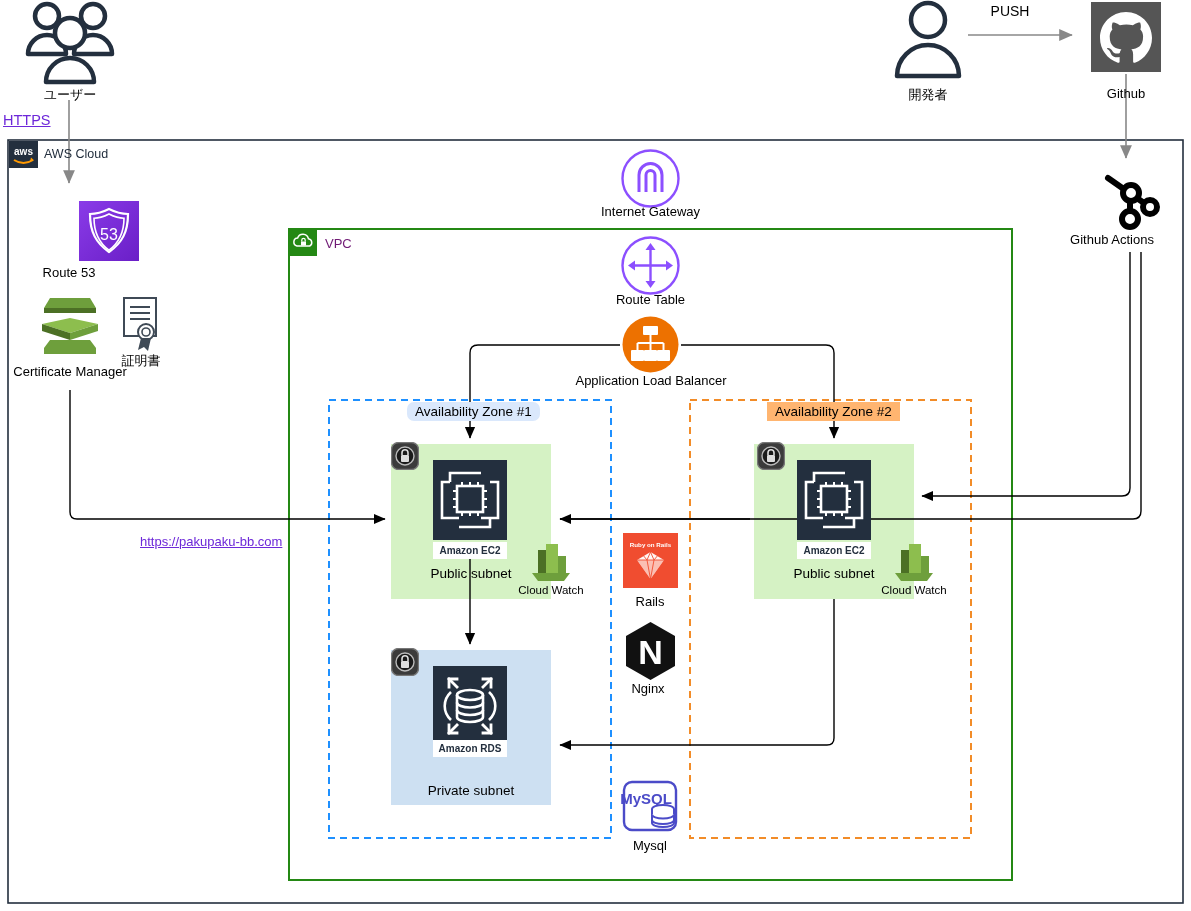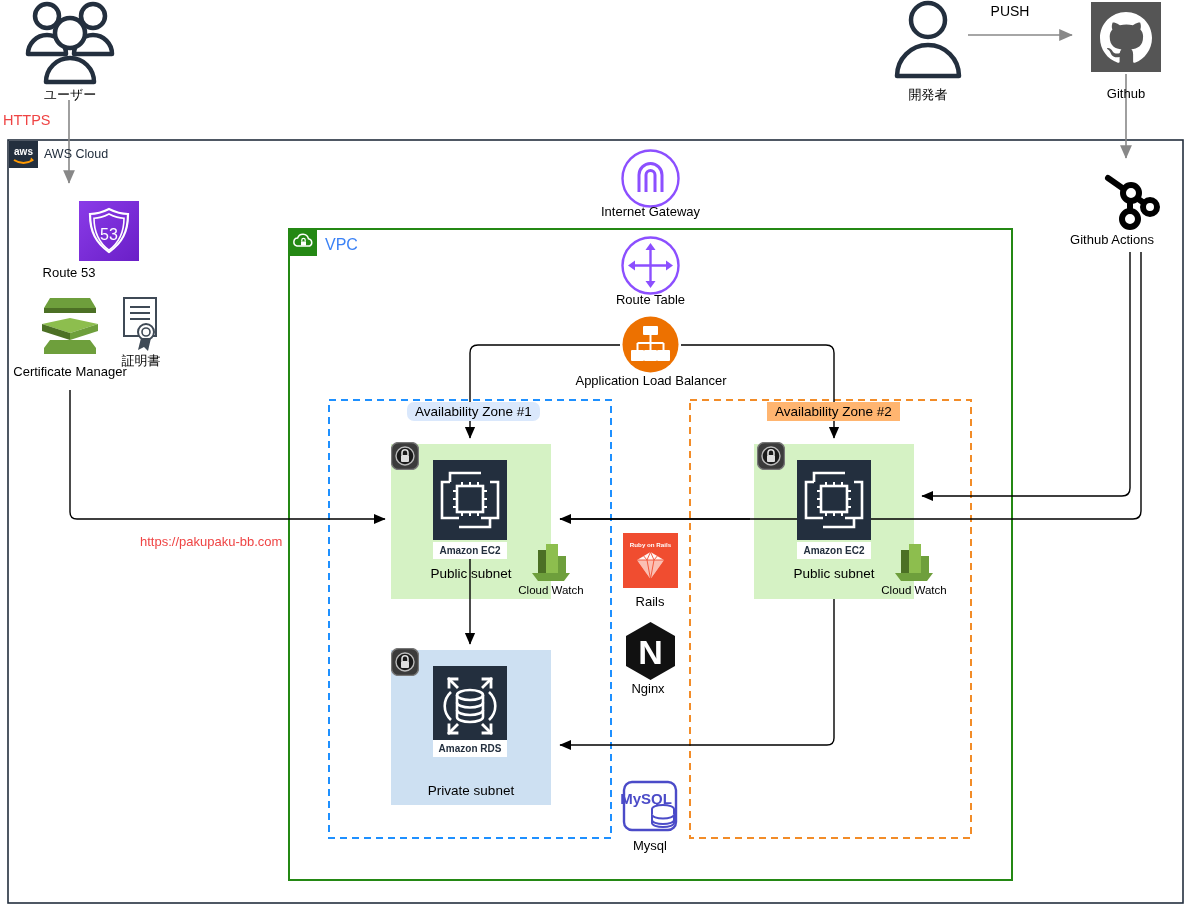--- a/index.html
+++ b/index.html
@@ -1,28 +1,28 @@
 <!DOCTYPE html>
 <html><head>
 <meta charset="utf-8">
 <style>
   html,body{margin:0;padding:0;background:#ffffff;}
   body{width:1191px;height:911px;position:relative;overflow:hidden;
        font-family:"Liberation Sans","DejaVu Sans",sans-serif;color:#000;}
   .abs{position:absolute;}
   .lbl{position:absolute;font-size:13px;color:#000;text-align:center;white-space:nowrap;}
-  .lbl-l{position:absolute;font-size:13px;color:#ef4444;white-space:nowrap;}
+  .lbl-l{position:absolute;font-size:13px;color:#6d28d9;white-space:nowrap;text-decoration:underline;}
   svg.layer{position:absolute;left:0;top:0;width:1191px;height:911px;pointer-events:none;}
   .boxlabel{position:absolute;font-size:13.5px;padding:2px 8px;white-space:nowrap;}
   .az1label{background:#DAE8FC;color:#000;}
   .az2label{background:#FFB570;color:#000;}
   .subnetlbl{position:absolute;font-size:13.5px;color:#000;text-align:center;white-space:nowrap;}
   .svcname{position:absolute;font-size:10px;font-weight:bold;color:#232F3E;text-align:center;
            background:#fff;white-space:nowrap;}
-  .vpclabel{position:absolute;font-size:16px;color:#3b82f6;white-space:nowrap;}
+  .vpclabel{position:absolute;font-size:13px;color:#701a75;white-space:nowrap;}
   .awslabel{position:absolute;font-size:12.5px;color:#232F3E;white-space:nowrap;}
 </style>
 </head>
 <body>
 
 <svg class="layer" viewBox="0 0 1191 911">
   <defs>
     <marker id="ah" markerWidth="9" markerHeight="9" refX="8" refY="4.5" orient="auto">
       <path d="M0,0.8 L8.5,4.5 L0,8.2 z" fill="#000"></path>
     </marker>

